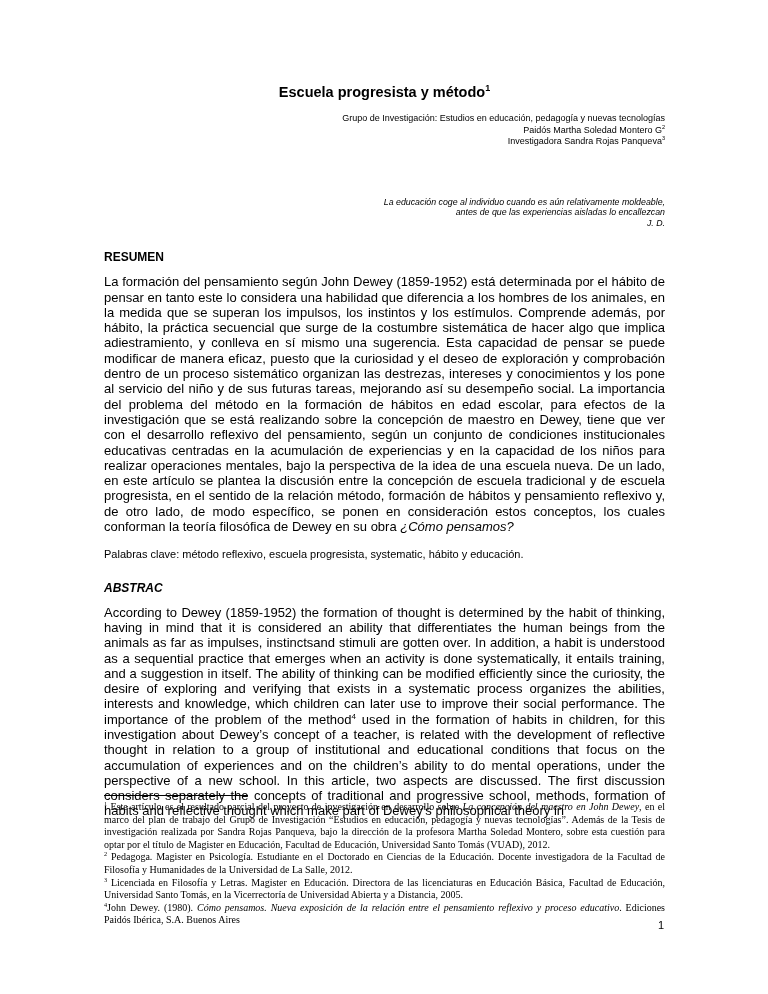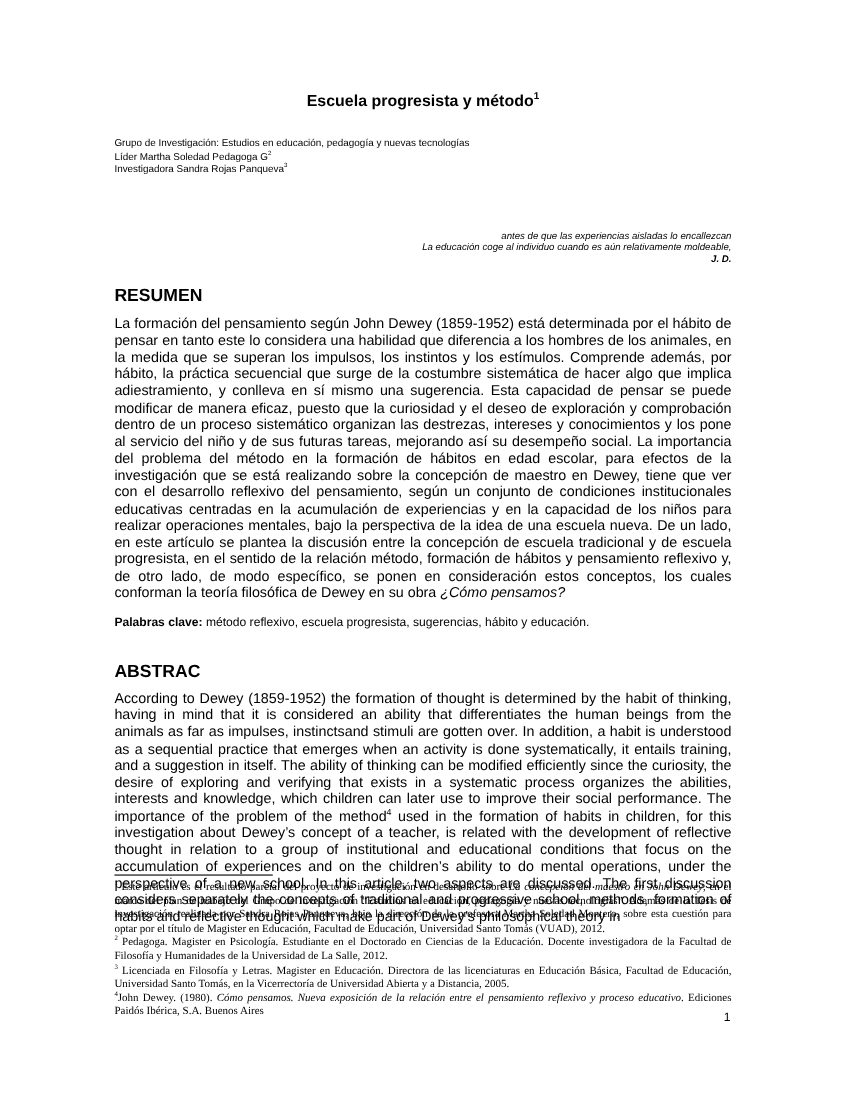--- a/index.html
+++ b/index.html
@@ -23,42 +23,42 @@
     font-weight: 700;
     text-align: center;
     line-height: 17px;
   }
   .sup {
     font-size: 0.62em;
     vertical-align: super;
     line-height: 0;
   }
   .byline {
-    margin-top: 24px;
-    text-align: left;
+    margin-top: 12px;
+    text-align: right;
     font-size: 9px;
     line-height: 11.5px;
   }
   .epigraph {
     margin-top: 49px;
     text-align: right;
     font-style: italic;
     font-size: 8.8px;
     line-height: 10.6px;
   }
   .epigraph-sig {
-    font-weight: 700;
+    font-weight: 400;
   }
   .section-heading {
     margin-top: 22px;
-    font-size: 16px;
+    font-size: 12px;
     font-weight: 700;
     line-height: 15px;
   }
-  .abstract-heading { margin-top: 28px; }
+  .abstract-heading { margin-top: 18px; font-style: italic; }
   .body-par {
     margin-top: 9px;
     font-size: 13px;
     line-height: 15.3px;
     text-align: justify;
   }
   .keywords {
     margin-top: 13px;
     font-size: 11px;
     line-height: 15.3px;
@@ -82,46 +82,46 @@
   }
   .footnote .sup { font-size: 0.62em; }
   .page-number {
     position: absolute;
     top: 919px;
     right: 104px;
     font-size: 11px;
     line-height: 13px;
   }
   i { font-style: italic; }
-  b { font-weight: 700; }
+  b { font-weight: 400; }
 </style>
 </head>
 <body>
 
 <div class="page">
 
   <h1 class="doc-title"><span>Escuela progresista y método</span><sup class="sup">1</sup></h1>
 
   <div class="byline">
     <div class="byline-line">Grupo de Investigación: Estudios en educación, pedagogía y nuevas tecnologías</div>
-    <div class="byline-line"><span>Líder Martha Soledad Pedagoga G</span><sup class="sup">2</sup></div>
+    <div class="byline-line"><span>Paidós Martha Soledad Montero G</span><sup class="sup">2</sup></div>
     <div class="byline-line"><span>Investigadora Sandra Rojas Panqueva</span><sup class="sup">3</sup></div>
   </div>
 
   <div class="epigraph">
+    <div class="epigraph-line">La educación coge al individuo cuando es aún relativamente moldeable,</div>
     <div class="epigraph-line">antes de que las experiencias aisladas lo encallezcan</div>
-    <div class="epigraph-line">La educación coge al individuo cuando es aún relativamente moldeable,</div>
     <div class="epigraph-sig">J. D.</div>
   </div>
 
   <h2 class="section-heading">RESUMEN</h2>
 
   <p class="body-par"><span>La formación del pensamiento según John Dewey (1859-1952) está determinada por el hábito de pensar en tanto este lo considera una habilidad que diferencia a los hombres de los animales, en la medida que se superan los impulsos, los instintos y los estímulos. Comprende además, por hábito, la práctica secuencial que surge de la costumbre sistemática de hacer algo que implica adiestramiento, y conlleva en sí mismo una sugerencia. Esta capacidad de pensar se puede modificar de manera eficaz, puesto que la curiosidad y el deseo de exploración y comprobación dentro de un proceso sistemático organizan las destrezas, intereses y conocimientos y los pone al servicio del niño y de sus futuras tareas, mejorando así su desempeño social. La importancia del problema del método en la formación de hábitos en edad escolar, para efectos de la investigación que se está realizando sobre la concepción de maestro en Dewey, tiene que ver con el desarrollo reflexivo del pensamiento, según un conjunto de condiciones institucionales educativas centradas en la acumulación de experiencias y en la capacidad de los niños para realizar operaciones mentales, bajo la perspectiva de la idea de una escuela nueva. De un lado, en este artículo se plantea la discusión entre la concepción de escuela tradicional y de escuela progresista, en el sentido de la relación método, formación de hábitos y pensamiento reflexivo y, de otro lado, de modo específico, se ponen en consideración estos conceptos, los cuales conforman la teoría filosófica de Dewey en su obra </span><i>¿Cómo pensamos?</i></p>
 
-  <p class="keywords"><b>Palabras clave:</b><span> método reflexivo, escuela progresista, sugerencias, hábito y educación.</span></p>
+  <p class="keywords"><b>Palabras clave:</b><span> método reflexivo, escuela progresista, systematic, hábito y educación.</span></p>
 
   <h2 class="section-heading abstract-heading">ABSTRAC</h2>
 
   <p class="body-par"><span>According to Dewey (1859-1952)  the formation of thought is determined by the habit of thinking, having in mind that it is considered an ability that differentiates the human beings from the animals as far as impulses, instinctsand stimuli are gotten over. In addition, a habit is understood as a sequential practice that emerges when an activity is done systematically, it entails training, and a suggestion in itself. The ability of thinking can be modified efficiently since the curiosity, the desire of exploring and verifying that exists in a systematic process organizes the abilities, interests and knowledge, which children can later use to improve their social performance. The importance of the problem of the method</span><sup class="sup">4</sup><span> used in the formation of habits in children, for this investigation about Dewey’s concept of a teacher, is related with the development of reflective thought in relation to a group of institutional and educational conditions that focus on the accumulation of experiences and on the children’s ability to do mental operations, under the perspective of a new school. In this article, two aspects are discussed. The first discussion considers separately the concepts of traditional and progressive school, methods, formation of habits and reflective thought which make part of Dewey’s philosophical theory in</span></p>
 
   <div class="footnote-area">
     <div class="footnote-rule"></div>
 
     <p class="footnote"><sup class="sup">1</sup><span> Este artículo es el resultado parcial del proyecto de investigación en desarrollo sobre </span><i>La concepción del maestro en John Dewey</i><span>, en el marco del plan de trabajo del Grupo de Investigación “Estudios en educación, pedagogía y nuevas tecnologías”. Además de la Tesis de investigación realizada por Sandra Rojas Panqueva, bajo la dirección de la profesora Martha Soledad Montero, sobre esta cuestión para optar por el título de Magister en Educación, Facultad de Educación, Universidad Santo Tomás (VUAD), 2012.</span></p>
 

